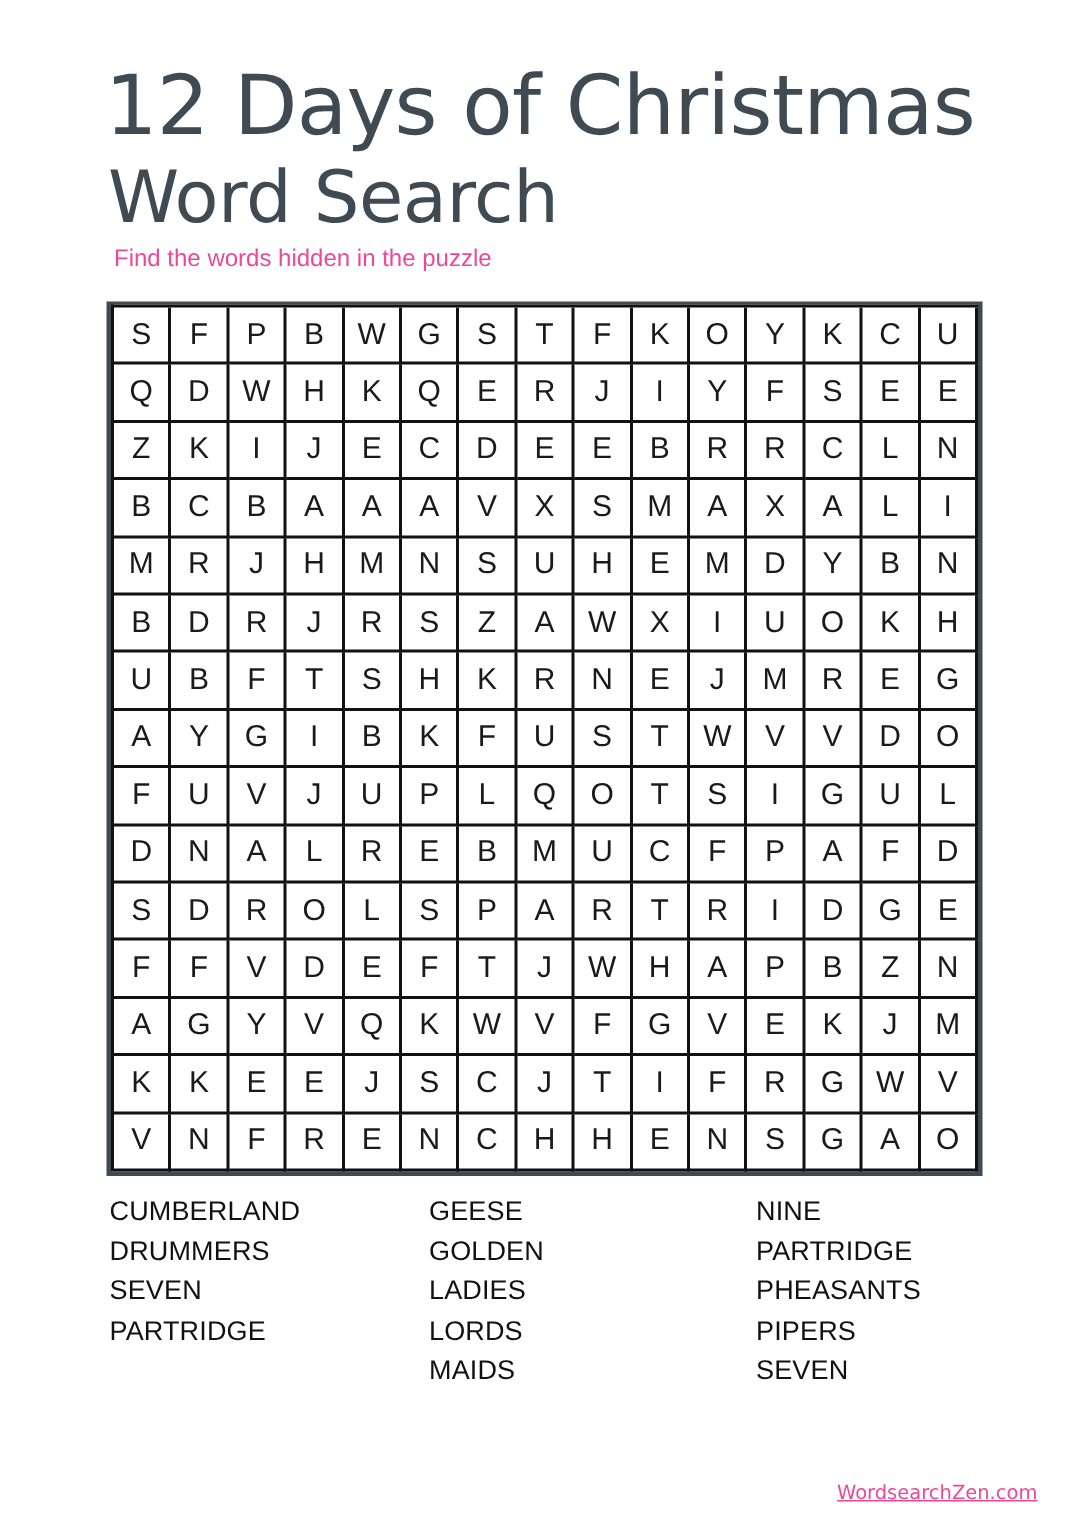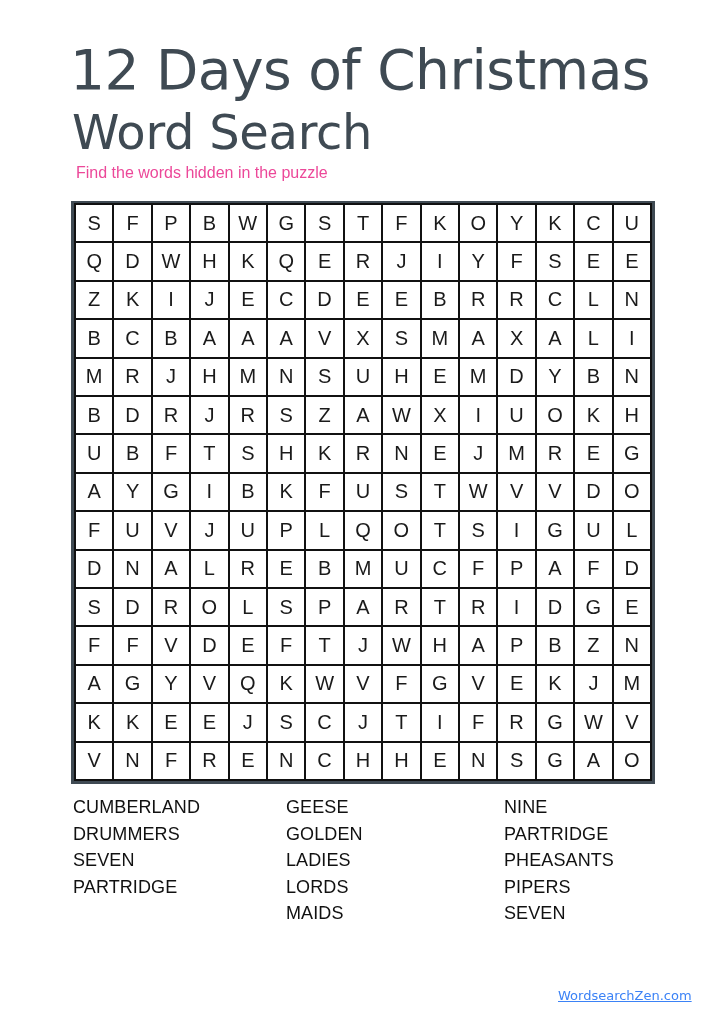--- a/index.html
+++ b/index.html
@@ -46,21 +46,21 @@
     .col { position: absolute; top: 0; }
     .col.c0 { left: 0; }
     .col.c1 { left: 213px; }
     .col.c2 { left: 431px; }
     .word {
       font-family: "Liberation Sans", sans-serif; font-weight: 400; font-size: 18px;
       color: #111111; line-height: 26.5px; white-space: nowrap; letter-spacing: 0.1px;
     }
     .footer {
       position: absolute; left: 558px; top: 988px;
-      font-family: "DejaVu Sans", sans-serif; font-size: 13px; color: #3b82f6;
+      font-family: "DejaVu Sans", sans-serif; font-size: 13px; color: #ec4899;
       text-decoration: underline; white-space: nowrap;
     }
   </style>
 </head>
 <body>
 
 <div class="title1">12 Days of Christmas</div>
 <div class="title2">Word Search</div>
 <div class="subtitle">Find the words hidden in the puzzle</div>
 

